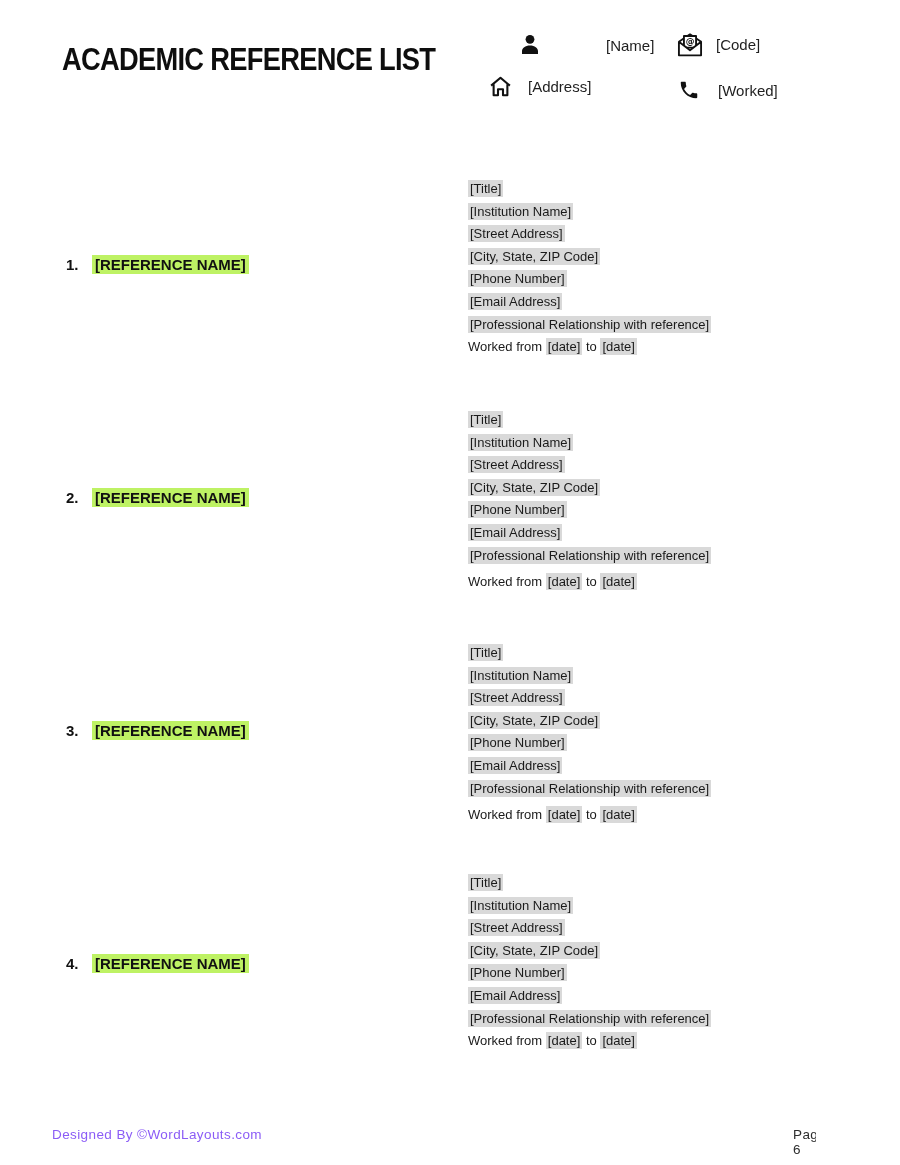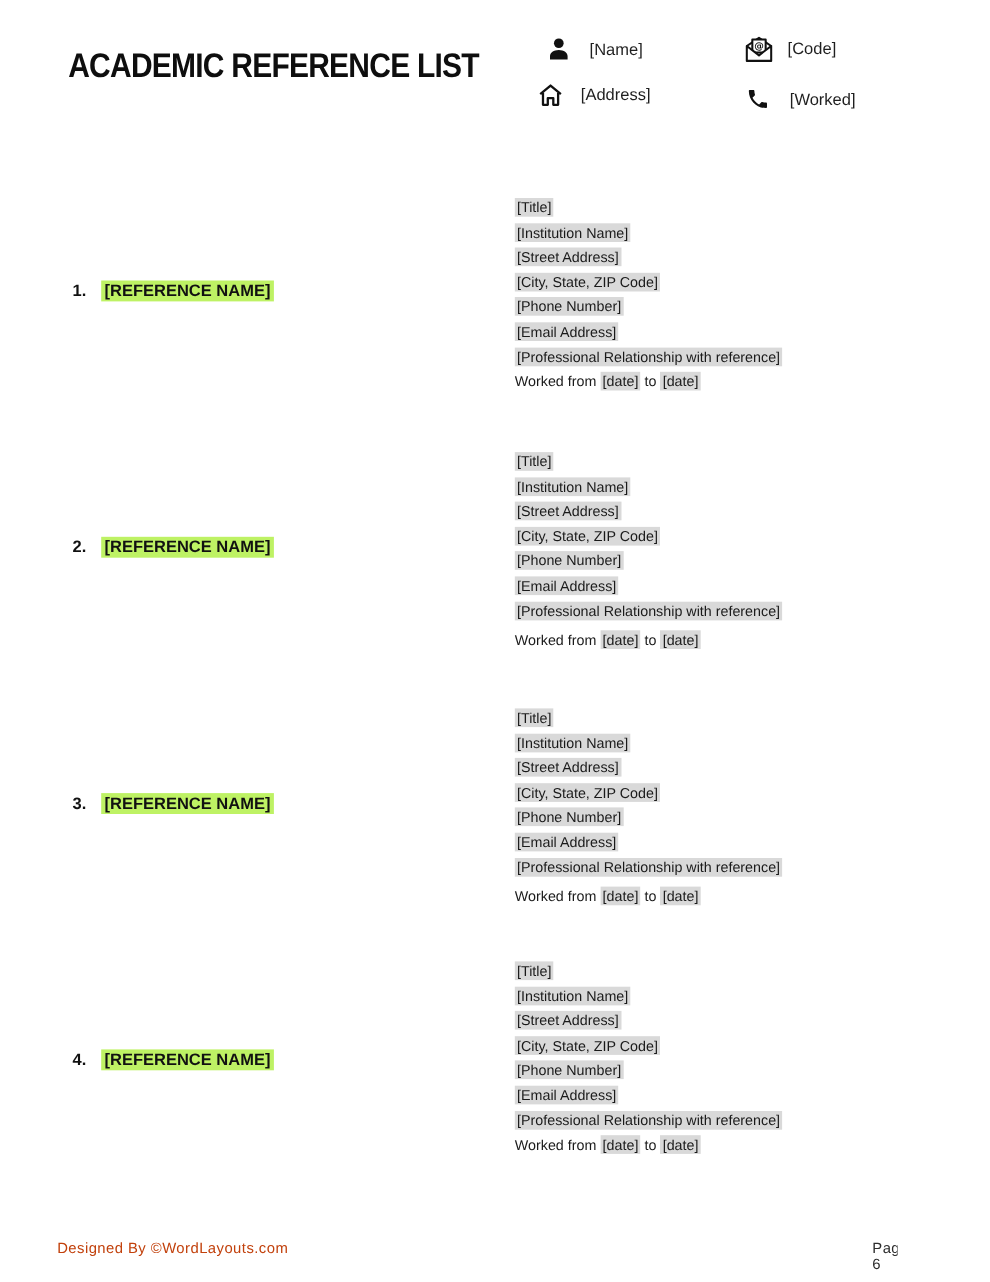--- a/index.html
+++ b/index.html
@@ -9,42 +9,42 @@
     font-family:"Liberation Sans","DejaVu Sans",sans-serif; color:#1a1a1a;
     overflow:hidden;
   }
   .title {
     position:absolute; left:62px; top:42px;
     font-size:31px; font-weight:700; letter-spacing:-0.8px;
     transform:scaleX(0.88); transform-origin:left top;
     white-space:nowrap; color:#0e0e0e;
   }
   .contact-item { position:absolute; display:flex; align-items:center; }
-  .ci-name    { left:496px; top:33px; }
+  .ci-name    { left:518px; top:33px;gap:48px; }
   .ci-email   { left:676px; top:31px; }
   .ci-address { left:488px; top:74px;text-align:right; }
   .ci-phone   { left:678px; top:79px; }
   .iconbox { width:40px; display:flex; align-items:center; }
   .contact-label { font-size:15px; color:#1f1f1f; }
 
   .entry-details { position:absolute; left:468px; width:410px; }
   .d1 { top:178px; } .d2 { top:409px; } .d3 { top:642px; } .d4 { top:872px; }
   .line { font-size:13px; line-height:22.6px; white-space:nowrap; }
   .hl { background:#d9d9d9; padding:1px 2px; }
   .worked-gap { margin-top:4px; }
 
   .entry-label { position:absolute; left:66px; display:flex; align-items:baseline;
                  font-weight:700; font-size:15px; color:#111; white-space:nowrap; }
   .n1 { top:255px; } .n2 { top:488px; } .n3 { top:721px; } .n4 { top:954px; }
   .num { width:26px; }
   .name-hl { background:#bef264; padding:1px 3px; }
 
   .footer-credit {
     position:absolute; left:52px; top:1127px;
-    font-size:13.5px; letter-spacing:0.4px; color:#c2410c;text-align:right;
+    font-size:13.5px; letter-spacing:0.4px; color:#8b5cf6;text-align:right;
   }
   .footer-page {
     position:absolute; left:793px; top:1127px;
     font-size:13.5px; letter-spacing:0.4px; color:#2d2d2d;
   }
   svg { display:block; }
 </style>
 </head>
 <body>
 

